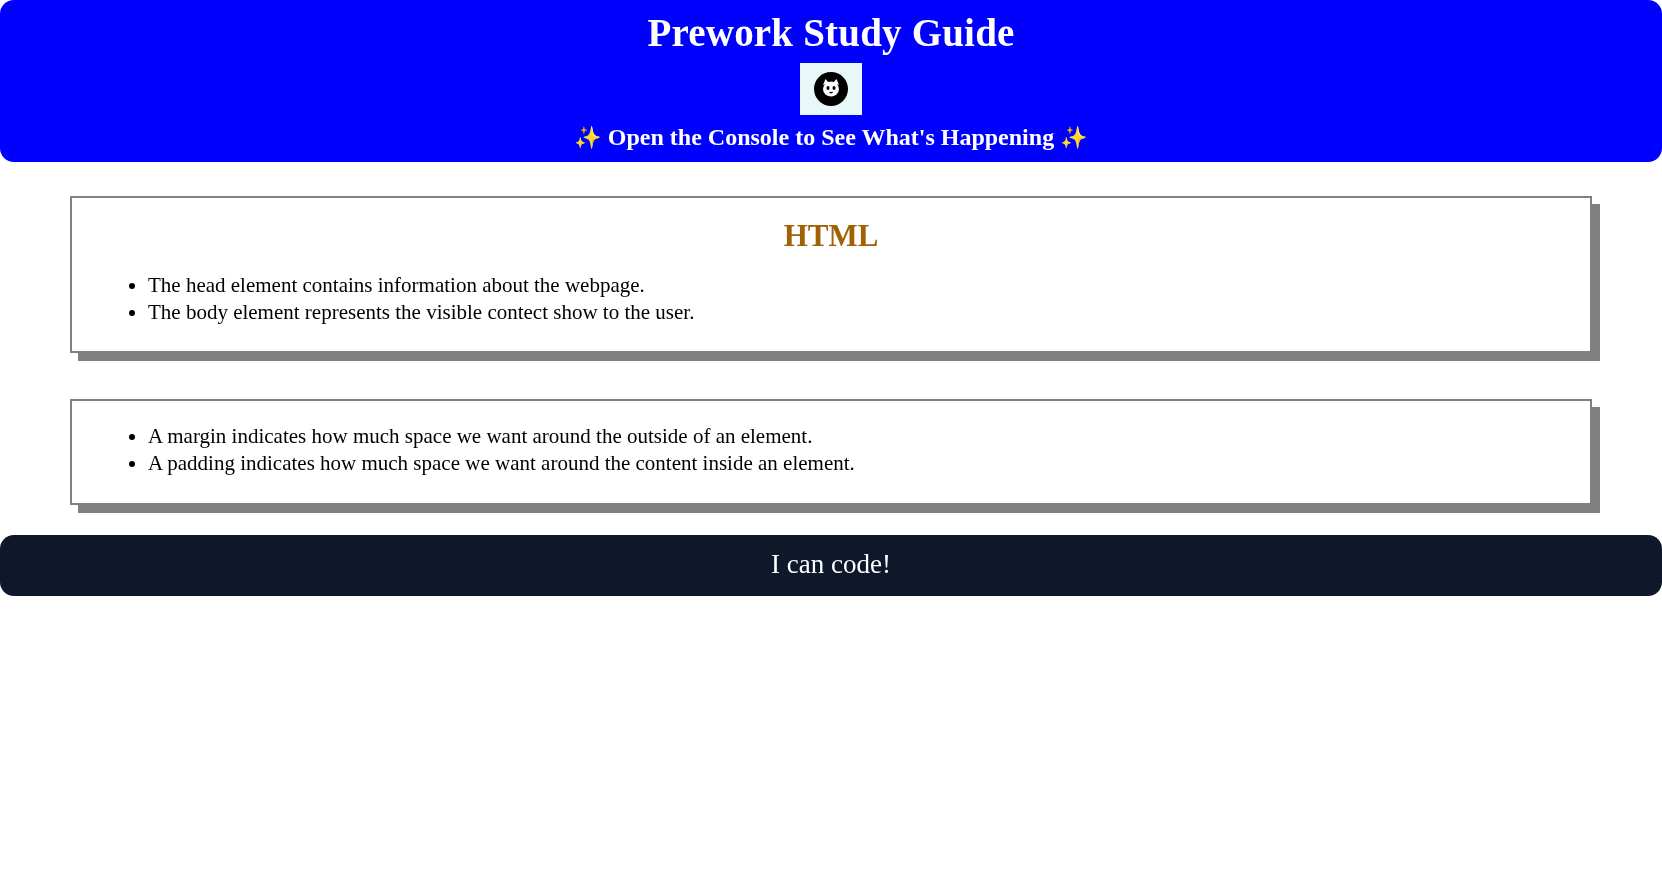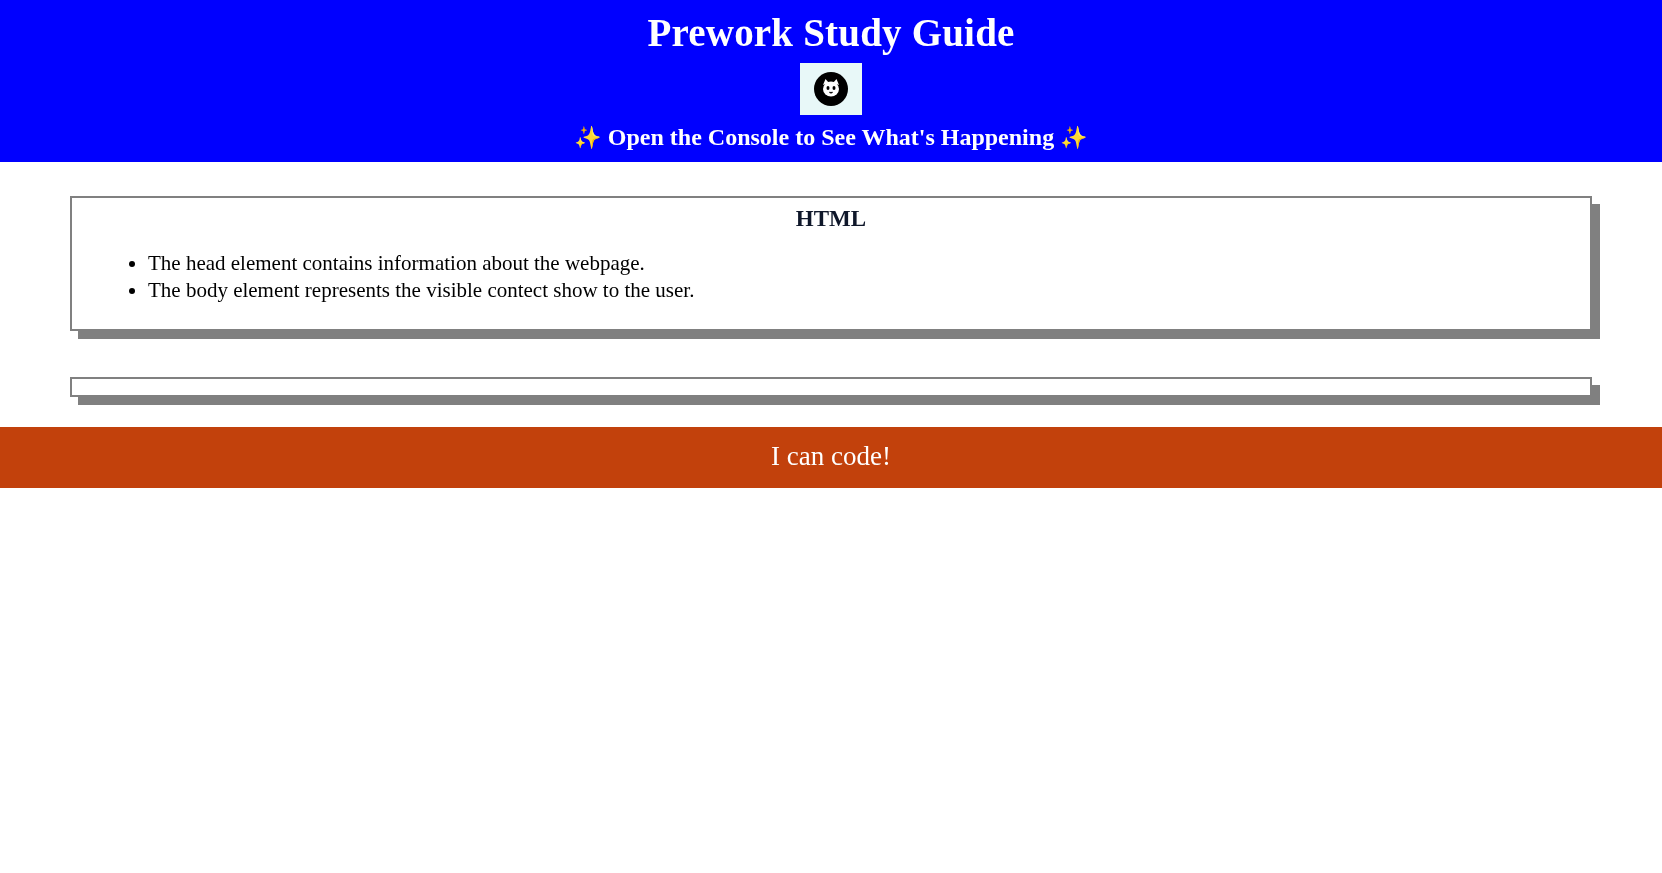--- a/index.html
+++ b/index.html
@@ -15,20 +15,21 @@
   }
 
   
   .site-header {
     background: #0000ff;
     color: #ffffff;
     text-align: center;
     padding: 0 0 8px 0;
     width: 100%;
     box-sizing: border-box;
+    border-radius: 14px;
   }
   .site-title {
     font-size: 39px;
     font-weight: bold;
     margin: 0;
     padding: 12px 0 2px 0;
     line-height: 1.1;
     letter-spacing: 0.2px;
   }
   .logo-wrap {
@@ -78,48 +79,49 @@
     margin: 0 auto 46px auto;
     background: #ffffff;
     border: 2px solid #808080;
     box-shadow: 8px 8px 0 0 #808080;
     box-sizing: border-box;
     padding: 6px 0 10px 0;
   }
   .card:last-of-type { margin-bottom: 30px; }
   .card-title {
     text-align: center;
-    font-size: 23px;
+    font-size: 31px;
     font-weight: bold;
-    margin: 0;
+    margin: 12px;
     padding: 2px 0 2px 0;
-    color: #0f172a;
+    color: #a16207;
   }
   .card ul {
     margin: 16px;
     padding: 0 0 0 60px;
     list-style-type: disc;
   }
   .card ul li {
     font-size: 21px;
     line-height: 1.28;
     color: #000000;
     padding: 0;
     margin: 0;
   }
 
   
   .site-footer {
-    background: #c2410c;
+    background: #0f172a;
     color: #ffffff;
     text-align: center;
     font-size: 27px;
     padding: 14px 0 16px 0;
     width: 100%;
     box-sizing: border-box;
+    border-radius: 14px;
   }
 </style>
 </head>
 <body>
 
 <header class="site-header">
   <h1 class="site-title">Prework Study Guide</h1>
 
   <div class="logo-wrap">
     <div class="logo-box">
@@ -146,20 +148,24 @@
 
   <section class="card">
     <h2 class="card-title">HTML</h2>
     <ul>
       <li>The head element contains information about the webpage.</li>
       <li>The body element represents the visible contect show to the user.</li>
     </ul>
   </section>
 
   <section class="card">
+    <ul>
+      <li>A margin indicates how much space we want around the outside of an element.</li>
+      <li>A padding indicates how much space we want around the content inside an element.</li>
+    </ul>
   </section>
 
 
 
 </main>
 
 <footer class="site-footer">
   <span>I can code!</span>
 </footer>
 

